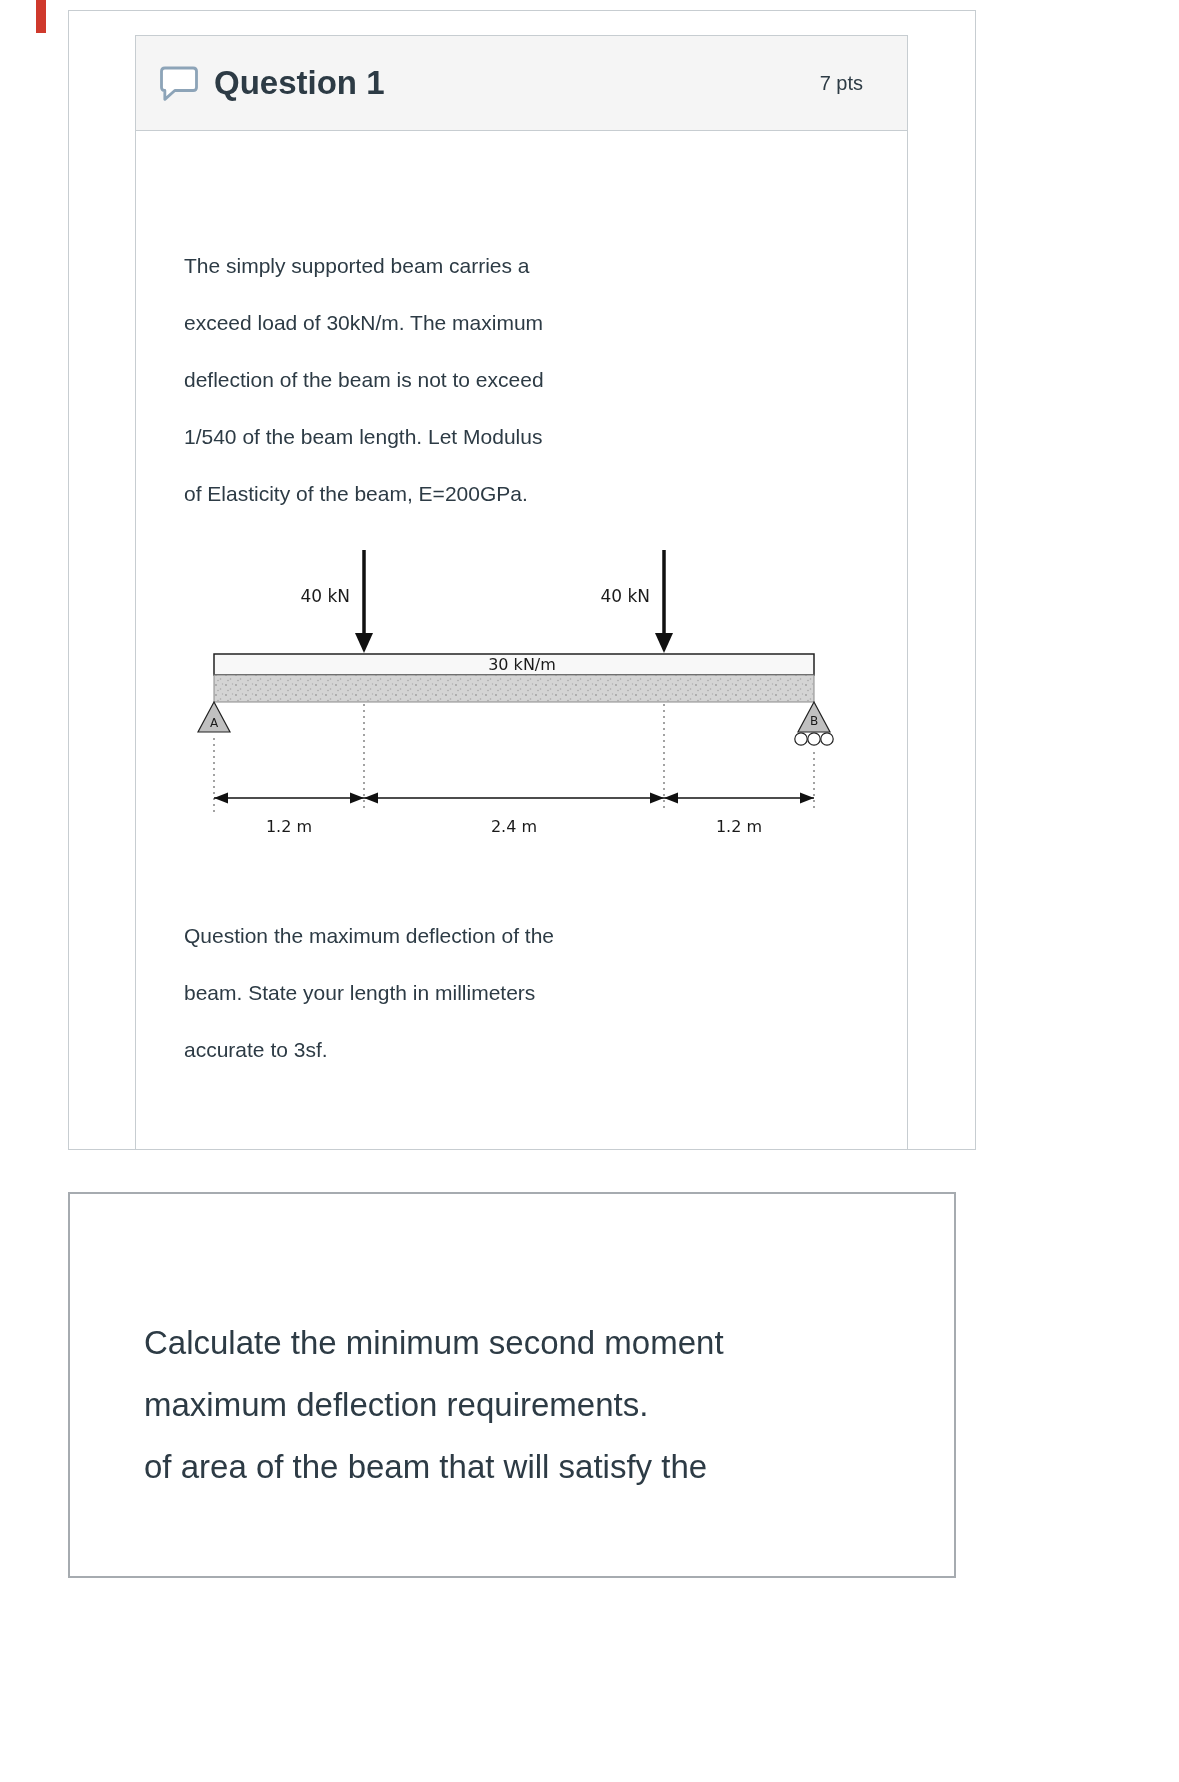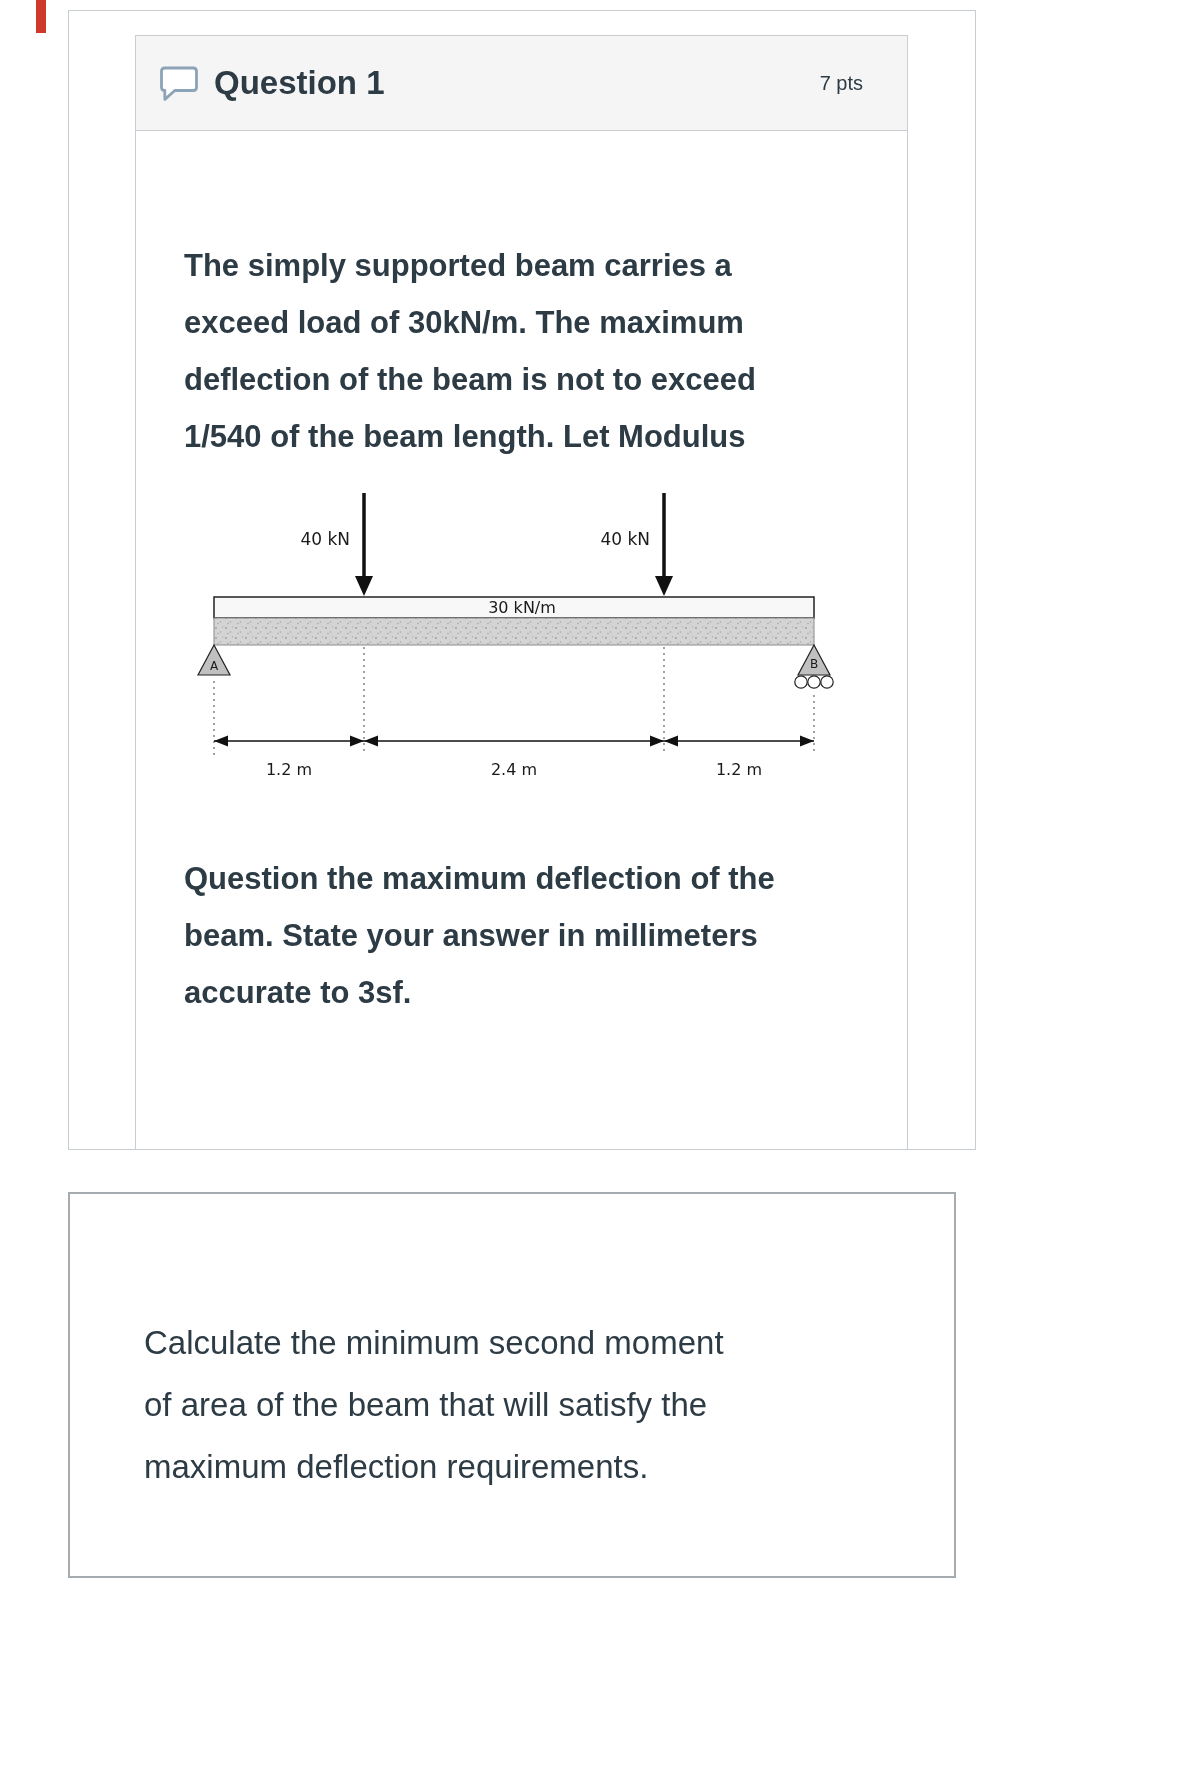--- a/index.html
+++ b/index.html
@@ -26,21 +26,21 @@
   }
   .question-header {
     height:95px; background:#f5f5f5; border-bottom:1px solid #c7cdd1;
     display:flex; align-items:center;
     padding:0 44px 0 20px; box-sizing:border-box;
   }
   .q-icon { width:46px; height:40px; flex:0 0 auto; }
   .q-title { font-size:33px; font-weight:bold; margin-left:12px; color:#2D3B45; }
   .q-pts { margin-left:auto; font-size:20px; color:#2D3B45; }
   .q-body { padding:106px 46px 0 48px; }
-  .line { font-size:31px; line-height:57px; white-space:nowrap;font-weight:bold; }
+  .line { font-size:21px; line-height:57px; white-space:nowrap; }
   .diagram-wrap { margin:20px 0 0 0; }
   .p2 { margin-top:46px; }
   .followup-card {
     position:absolute; left:68px; top:1192px; width:888px; height:386px;
     border:2px solid #a6abb0; background:#ffffff; box-sizing:border-box;
     padding:118px 36px 0 74px;
   }
   .line2 { font-size:33px; line-height:62px; white-space:nowrap; color:#2D3B45; }
   svg text { font-family:"DejaVu Sans", sans-serif; fill:#1a1a1a; }
 </style>
@@ -62,20 +62,21 @@
         <div class="q-pts">7 pts</div>
       </div>
 
       <div class="q-body">
 
         <div>
           <div class="line">The simply supported beam carries a</div>
           <div class="line">exceed load of 30kN/m. The maximum</div>
           <div class="line">deflection of the beam is not to exceed</div>
           <div class="line">1/540 of the beam length. Let Modulus</div>
+          <div class="line">of Elasticity of the beam, E=200GPa.</div>
         </div>
 
         <div class="diagram-wrap">
           <svg viewBox="0 0 656 315" width="656" height="315">
             <defs>
               <pattern id="stipple" width="10" height="10" patternUnits="userSpaceOnUse">
                 <rect width="10" height="10" fill="#d4d4d4"></rect>
                 <circle cx="2" cy="3" r="0.9" fill="#9b9b9b"></circle>
                 <circle cx="6.5" cy="7" r="0.8" fill="#a8a8a8"></circle>
                 <circle cx="8.5" cy="2" r="0.7" fill="#b0b0b0"></circle>
@@ -134,27 +135,27 @@
             </g>
 
             <text x="105" y="290" text-anchor="middle" font-size="16">1.2 m</text>
             <text x="330" y="290" text-anchor="middle" font-size="16">2.4 m</text>
             <text x="555" y="290" text-anchor="middle" font-size="16">1.2 m</text>
           </svg>
         </div>
 
         <div class="p2">
           <div class="line">Question the maximum deflection of the</div>
-          <div class="line">beam. State your answer in millimeters</div>
+          <div class="line">beam. State your length in millimeters</div>
           <div class="line">accurate to 3sf.</div>
         </div>
 
       </div>
     </div>
   </div>
 
   <div class="followup-card">
     <div class="line2">Calculate the minimum second moment</div>
+    <div class="line2">maximum deflection requirements.</div>
     <div class="line2">of area of the beam that will satisfy the</div>
-    <div class="line2">maximum deflection requirements.</div>
   </div>
 
 </div>
 
 </body></html>

